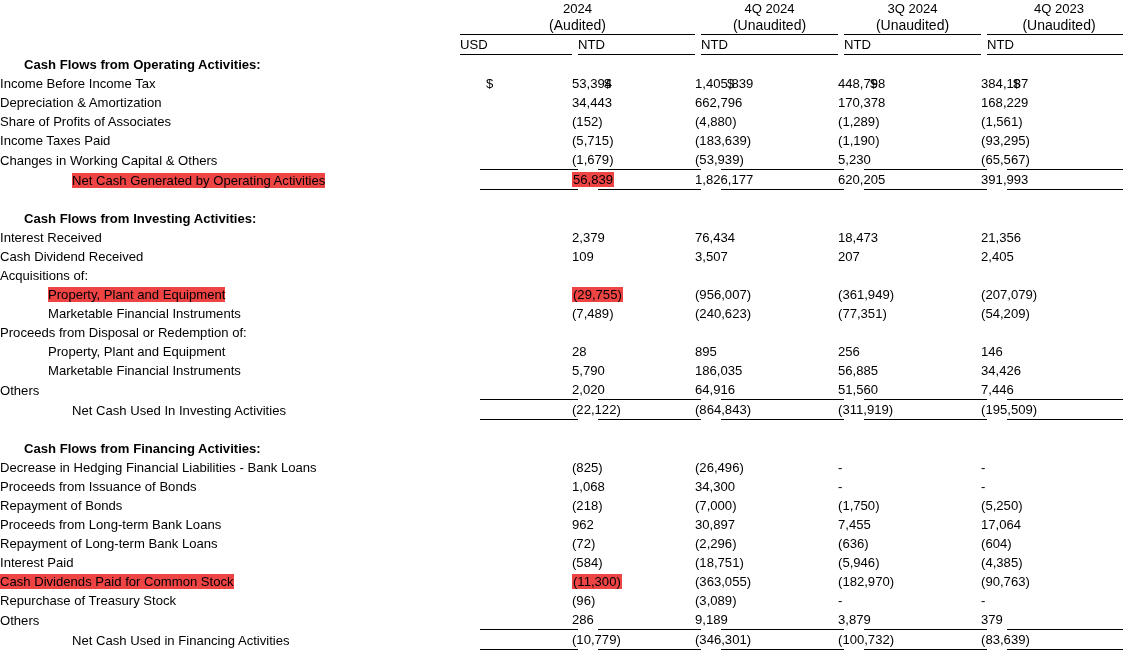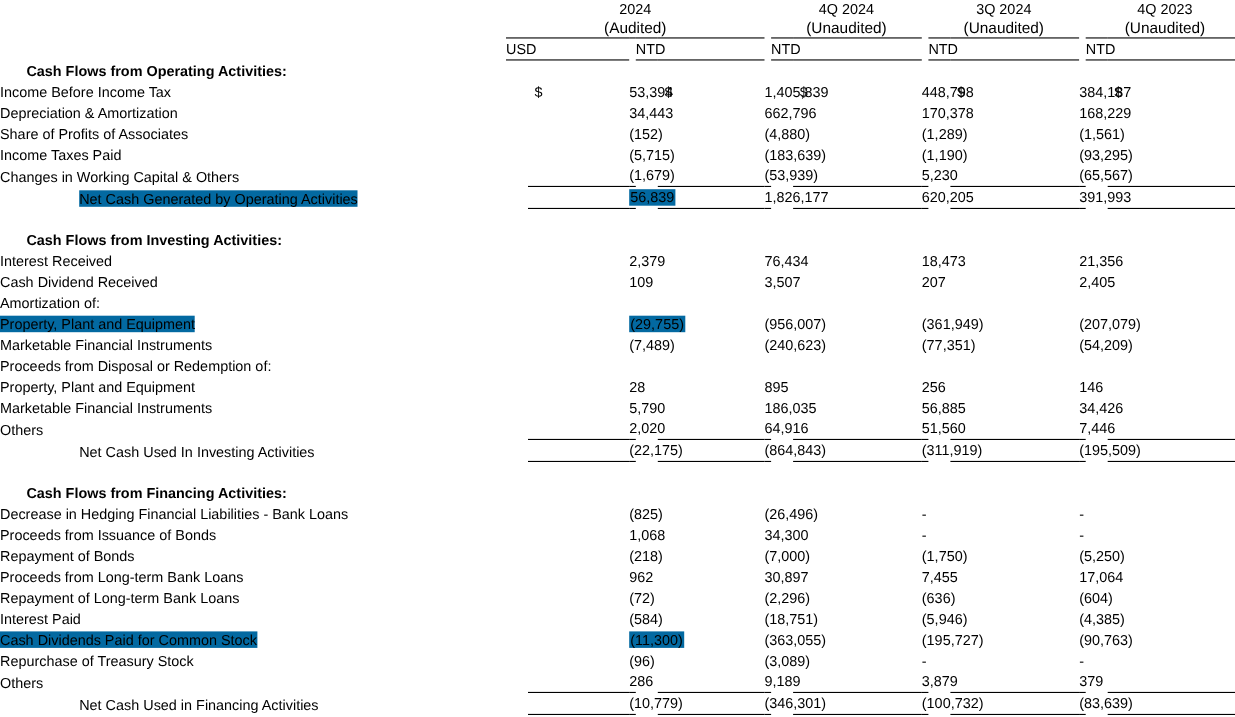--- a/index.html
+++ b/index.html
@@ -72,42 +72,42 @@
   tr.row td { height: 19px; line-height: 19px; }
   tr.row-spacer td { height: 19px; line-height: 19px; }
 
   .lbl {
     text-align: left;
     white-space: nowrap;
   }
   .lbl .txt { display: inline; }
   .lbl.sec  { font-weight: bold; padding-left: 24px; }
   .lbl.l1   { }
-  .lbl.l2   { }
+  .lbl.l2   { padding-left: 48px; }
   .lbl.l3   { padding-left: 72px; }
 
   .num {
     text-align: right;
     white-space: nowrap;
     padding-right: 11px;
   }
   .cur {
     text-align: left;
     white-space: nowrap;
     padding-left: 6px;
   }
   .num.dash { padding-right: 19px; }
 
   
   .rule-top   { border-top: 1.6px solid #000; }
   .rule-bot   { border-bottom: 1.9px solid #000; }
 
   
   .hl {
-    background: #0369a1;
+    background: #ef4444;
   }
   .num .hl { padding: 0 1px; }
 </style>
 </head>
 <body>
 
 <div id="sheet">
   <table class="cf">
     <colgroup>
       <col class="c-label">
@@ -342,21 +342,21 @@
           <td class="cur">&nbsp;</td>
           <td class="num"><span class="">207</span></td>
           <td></td>
           <td class="cur">&nbsp;</td>
           <td class="num"><span class="">2,405</span></td>
           <td></td>
           <td class="cur">&nbsp;</td>
           <td></td>
         </tr>
         <tr class="row">
-          <td class="lbl l1"><span class="txt">Amortization of:</span></td>
+          <td class="lbl l1"><span class="txt">Acquisitions of:</span></td>
           <td></td>
           <td class="cur">&nbsp;</td>
           <td class="num"><span class="">&nbsp;</span></td>
           <td></td>
           <td class="cur">&nbsp;</td>
           <td class="num"><span class="">&nbsp;</span></td>
           <td></td>
           <td class="cur">&nbsp;</td>
           <td class="num"><span class="">&nbsp;</span></td>
           <td></td>
@@ -471,21 +471,21 @@
           <td class="cur">&nbsp;</td>
           <td class="num"><span class="">7,446</span></td>
           <td></td>
           <td class="cur">&nbsp;</td>
           <td></td>
         </tr>
         <tr class="row">
           <td class="lbl l3"><span class="txt">Net Cash Used In Investing Activities</span></td>
           <td></td>
           <td class="cur rule-top rule-bot">&nbsp;</td>
-          <td class="num rule-top rule-bot"><span class="">(22,175)</span></td>
+          <td class="num rule-top rule-bot"><span class="">(22,122)</span></td>
           <td></td>
           <td class="cur rule-top rule-bot">&nbsp;</td>
           <td class="num rule-top rule-bot"><span class="">(864,843)</span></td>
           <td></td>
           <td class="cur rule-top rule-bot">&nbsp;</td>
           <td class="num rule-top rule-bot"><span class="">(311,919)</span></td>
           <td></td>
           <td class="cur rule-top rule-bot">&nbsp;</td>
           <td class="num rule-top rule-bot"><span class="">(195,509)</span></td>
           <td></td>
@@ -624,21 +624,21 @@
         <tr class="row">
           <td class="lbl l1"><span class="txt hl">Cash Dividends Paid for Common Stock</span></td>
           <td></td>
           <td class="cur">&nbsp;</td>
           <td class="num"><span class="hl">(11,300)</span></td>
           <td></td>
           <td class="cur">&nbsp;</td>
           <td class="num"><span class="">(363,055)</span></td>
           <td></td>
           <td class="cur">&nbsp;</td>
-          <td class="num"><span class="">(195,727)</span></td>
+          <td class="num"><span class="">(182,970)</span></td>
           <td></td>
           <td class="cur">&nbsp;</td>
           <td class="num"><span class="">(90,763)</span></td>
           <td></td>
           <td class="cur">&nbsp;</td>
           <td></td>
         </tr>
         <tr class="row">
           <td class="lbl l1"><span class="txt">Repurchase of Treasury Stock</span></td>
           <td></td>

